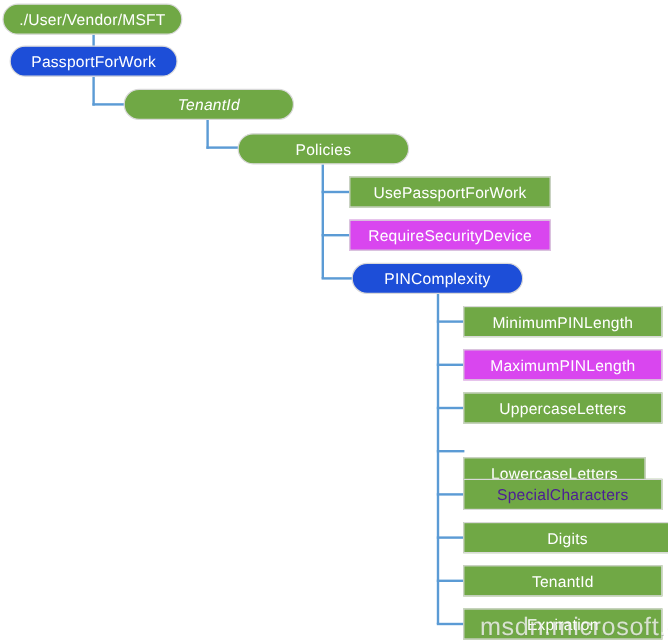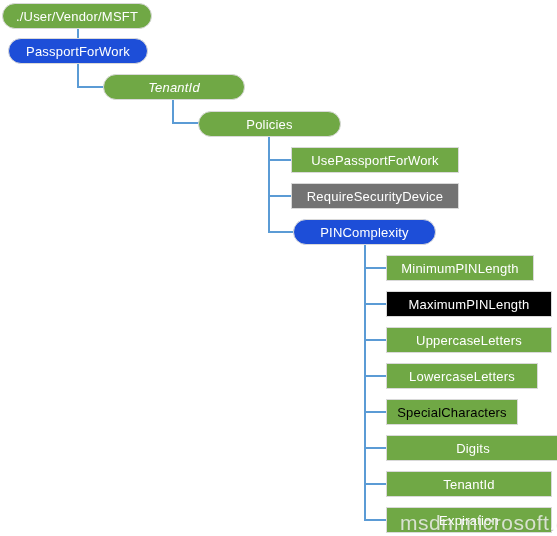--- a/index.html
+++ b/index.html
@@ -78,25 +78,25 @@
       <div class="conn h" style="left: 364px; top: 447px; background: rgb(91, 155, 213); width: 23px;"></div>
       <div class="conn h" style="left: 364px; top: 483px; background: rgb(91, 155, 213); width: 23px;"></div>
       <div class="conn h" style="left: 364px; top: 519px; background: rgb(91, 155, 213); width: 23px;"></div>
     </div>
   <div id="node-layer">
       <div class="node rounded" style="left: 2px; top: 3px; width: 150px; height: 26px; background: rgb(112, 168, 69); border-color: rgb(217, 217, 217); color: rgb(255, 255, 255);">./User/Vendor/MSFT</div>
       <div class="node rounded" style="left: 8px; top: 38px; width: 140px; height: 26px; background: #1d4ed8; border-color: rgb(217, 217, 217); color: rgb(255, 255, 255); text-align: right;">PassportForWork</div>
       <div class="node rounded italic" style="left: 103px; top: 74px; width: 142px; height: 26px; background: rgb(112, 168, 69); border-color: rgb(217, 217, 217); color: rgb(255, 255, 255);">TenantId</div>
       <div class="node rounded" style="left: 198px; top: 111px; width: 143px; height: 26px; background: rgb(112, 168, 69); border-color: rgb(217, 217, 217); color: rgb(255, 255, 255);">Policies</div>
       <div class="node square" style="left: 291px; top: 147px; width: 168px; height: 26px; background: rgb(112, 168, 69); border-color: rgb(217, 217, 217); color: rgb(255, 255, 255);">UsePassportForWork</div>
-      <div class="node square" style="left: 291px; top: 183px; width: 168px; height: 26px; background: #737373; border-color: rgb(217, 217, 217); color: rgb(255, 255, 255);">RequireSecurityDevice</div>
+      <div class="node square" style="left: 291px; top: 183px; width: 168px; height: 26px; background: #d946ef; border-color: rgb(217, 217, 217); color: rgb(255, 255, 255);">RequireSecurityDevice</div>
       <div class="node rounded" style="left: 293px; top: 219px; width: 143px; height: 26px; background: #1d4ed8; border-color: rgb(217, 217, 217); color: rgb(255, 255, 255);">PINComplexity</div>
-      <div class="node square" style="left: 386px; top: 255px; width: 148px; height: 26px; background: rgb(112, 168, 69); border-color: rgb(217, 217, 217); color: rgb(255, 255, 255);">MinimumPINLength</div>
-      <div class="node square" style="left: 386px; top: 291px; width: 166px; height: 26px; background: #000000; border-color: rgb(217, 217, 217); color: rgb(255, 255, 255);">MaximumPINLength</div>
+      <div class="node square" style="left: 386px; top: 255px; width: 166px; height: 26px; background: rgb(112, 168, 69); border-color: rgb(217, 217, 217); color: rgb(255, 255, 255);">MinimumPINLength</div>
+      <div class="node square" style="left: 386px; top: 291px; width: 166px; height: 26px; background: #d946ef; border-color: rgb(217, 217, 217); color: rgb(255, 255, 255);">MaximumPINLength</div>
       <div class="node square" style="left: 386px; top: 327px; width: 166px; height: 26px; background: rgb(112, 168, 69); border-color: rgb(217, 217, 217); color: rgb(255, 255, 255); text-align: center;">UppercaseLetters</div>
-      <div class="node square" style="left: 386px; top: 363px; width: 152px; height: 26px; background: rgb(112, 168, 69); border-color: rgb(217, 217, 217); color: rgb(255, 255, 255);">LowercaseLetters</div>
-      <div class="node square" style="left: 386px; top: 399px; width: 132px; height: 26px; background: rgb(112, 168, 69); border-color: rgb(217, 217, 217); color: #000000;">SpecialCharacters</div>
+      <div class="node square" style="left: 386px; top: 381px; width: 152px; height: 26px; background: rgb(112, 168, 69); border-color: rgb(217, 217, 217); color: rgb(255, 255, 255);">LowercaseLetters</div>
+      <div class="node square" style="left: 386px; top: 399px; width: 166px; height: 26px; background: rgb(112, 168, 69); border-color: rgb(217, 217, 217); color: #4c1d95;">SpecialCharacters</div>
       <div class="node square" style="left: 386px; top: 435px; width: 174px; height: 26px; background: rgb(112, 168, 69); border-color: rgb(217, 217, 217); color: rgb(255, 255, 255);">Digits</div>
       <div class="node square" style="left: 386px; top: 471px; width: 166px; height: 26px; background: rgb(112, 168, 69); border-color: rgb(217, 217, 217); color: rgb(255, 255, 255);">TenantId</div>
       <div class="node square" style="left: 386px; top: 507px; width: 166px; height: 26px; background: rgb(112, 168, 69); border-color: rgb(217, 217, 217); color: rgb(255, 255, 255);">Expiration</div>
     </div>
   <div id="watermark" style="left: 400px; top: 512px;">msdn.microsoft.com</div>
 </div>
 
 </body></html>

